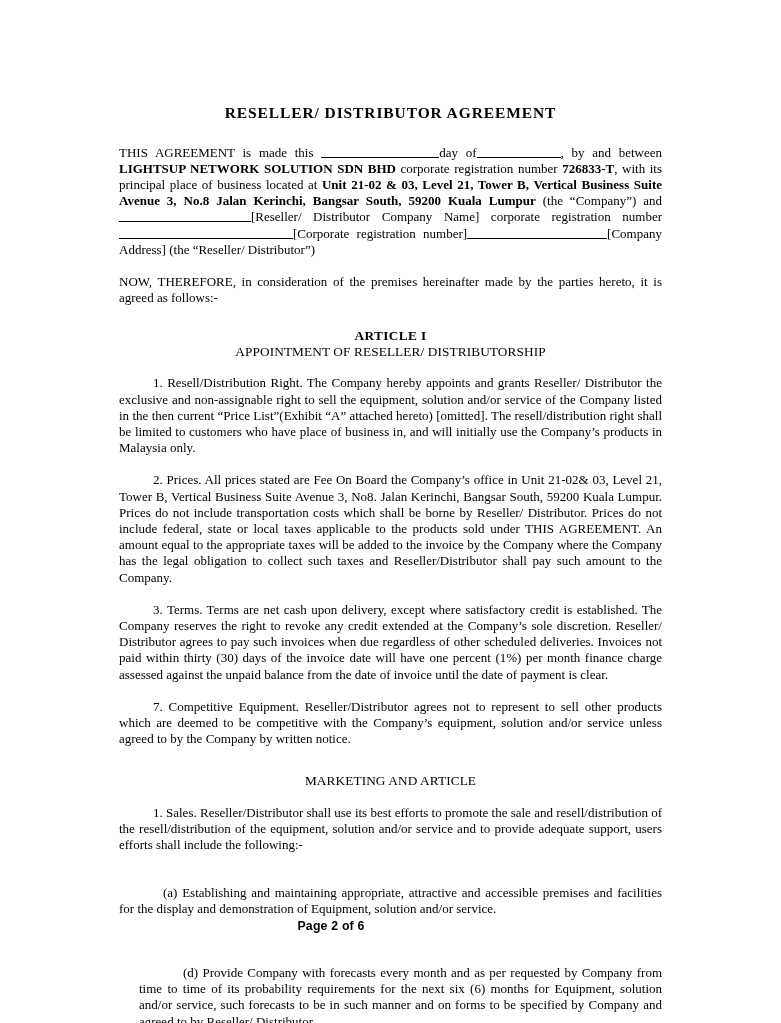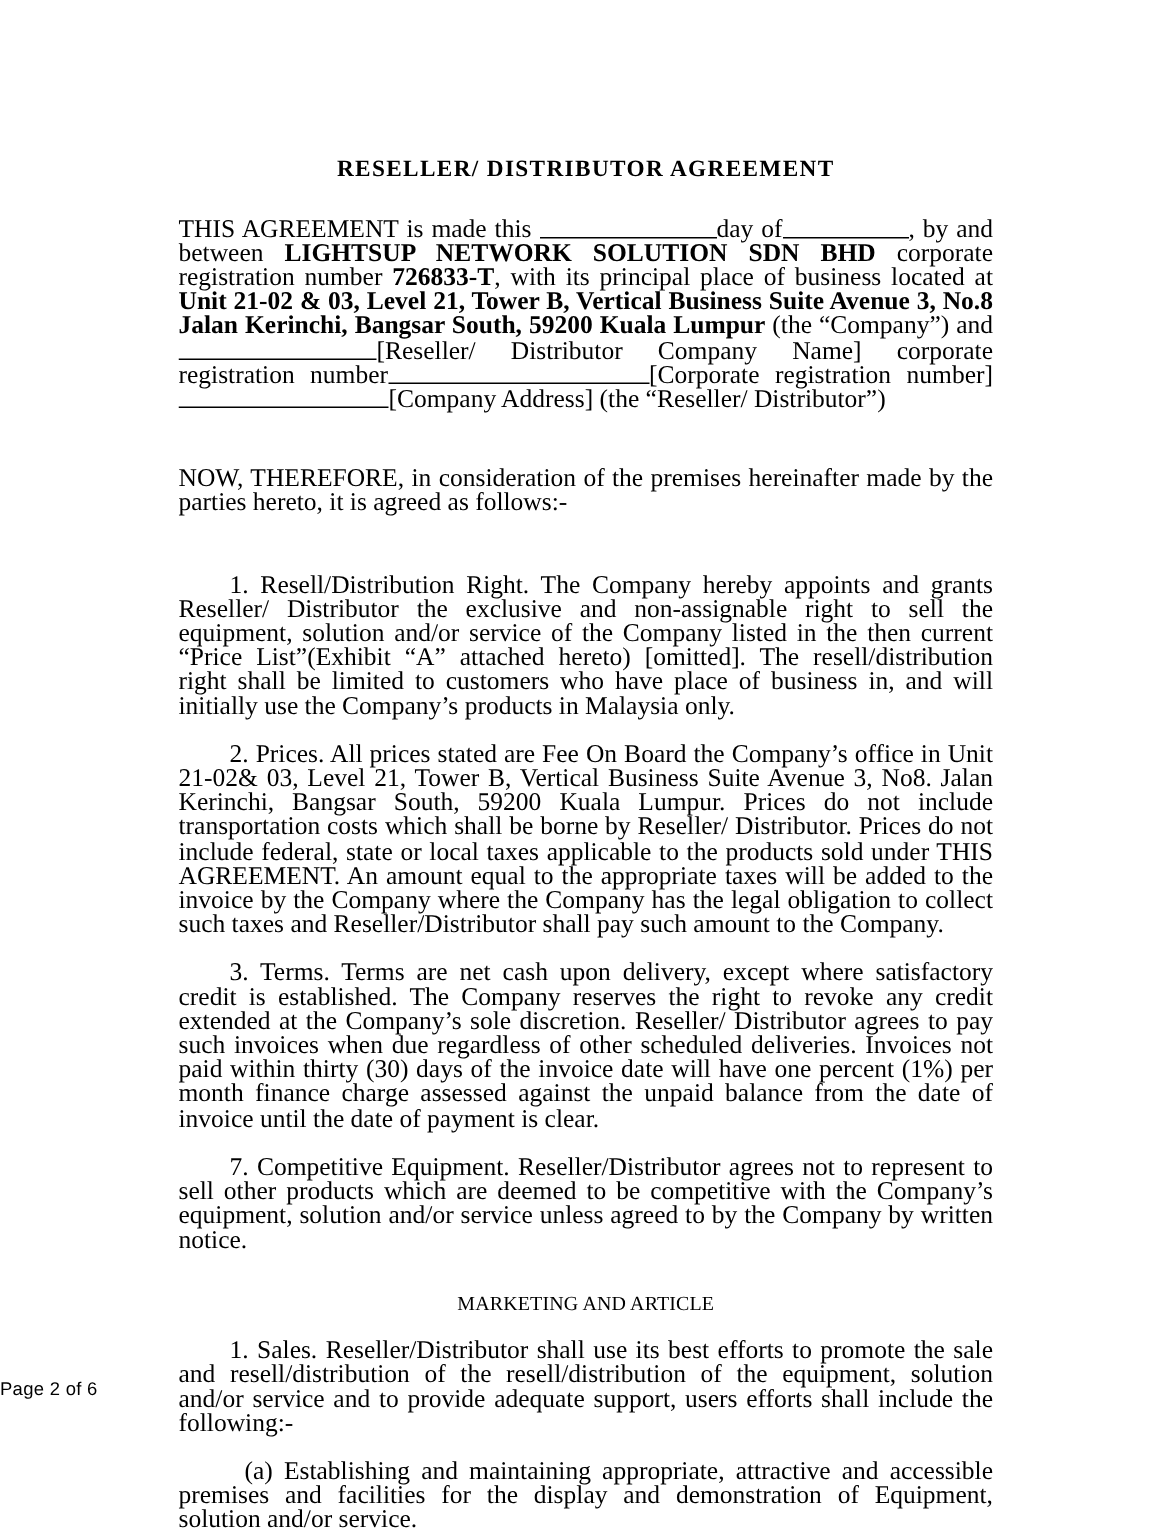--- a/index.html
+++ b/index.html
@@ -34,36 +34,36 @@
     padding-top: 88px;
     text-align: center;
     font-size: 15.5px;
     font-weight: bold;
     letter-spacing: 0.9px;
     line-height: 1.2;
     white-space: nowrap;
   }
   p {
     margin: 0;
-    font-size: 17px;
+    font-size: 13px;
     line-height: 16.2px;
     text-align: justify;
     text-justify: inter-word;
     overflow: visible;
     white-space: normal;
   }
   .para {
     text-indent: 34px;
   }
   .para-noindent {
     text-indent: 0;
-    margin-top: 21px;
   }
   .sub-para {
     text-indent: 44px;
+    margin-top: 15px;
   }
   .sub-para-d {
     text-indent: 44px;
     padding-left: 20px;
     padding-right: 0px;
   }
   .gap-md { height: 16px; }
   .gap-lg { height: 22px; }
   .gap-xl { height: 26px; }
 
@@ -93,24 +93,24 @@
   .blank-month { width: 84px; }
   .blank-resname { width: 132px; }
   .blank-regno { width: 174px; }
   .blank-addr { width: 140px; }
 
   .footer {
     position: absolute;
     left: 0;
     top: 919px;
     width: 662px;
-    text-align: left;
+    text-align: center;
     font-size: 12.3px;
     font-family: "Liberation Sans", "DejaVu Sans", sans-serif;
-    font-weight: normal;
+    font-weight: bold;
     letter-spacing: 0.2px;
   }
 </style>
 </head>
 <body>
 
 <div class="page">
   <div class="content">
 
     <div class="doc-title">RESELLER/ DISTRIBUTOR AGREEMENT</div>
@@ -118,20 +118,24 @@
     <div class="gap-lg"></div>
 
     <p><span>THIS AGREEMENT is made this</span> <span class="blank blank-date"></span><span>day of</span><span class="blank blank-month"></span><span>, by and between</span> <b>LIGHTSUP NETWORK SOLUTION SDN BHD</b> <span>corporate registration number</span> <b>726833-T</b><span>, with its principal place of business located at</span> <b>Unit 21-02 &amp; 03, Level 21, Tower B, Vertical Business Suite Avenue 3, No.8 Jalan Kerinchi, Bangsar South, 59200 Kuala Lumpur</b> <span>(the “Company”) and</span><span class="blank blank-resname"></span><span>[Reseller/ Distributor Company Name]</span> <span>corporate registration number</span><span class="blank blank-regno"></span><span>[Corporate registration number]</span><span class="blank blank-addr"></span><span>[Company Address]</span> <span>(the “Reseller/ Distributor”)</span></p>
 
     <div class="gap-md"></div>
 
     <p class="para-noindent">NOW, THEREFORE, in consideration of the premises hereinafter made by the parties hereto, it is agreed as follows:-</p>
 
     <div class="gap-lg"></div>
 
+    <div class="article-head">
+      <div class="num">ARTICLE I</div>
+      <div class="sub">APPOINTMENT OF RESELLER/ DISTRIBUTORSHIP</div>
+    </div>
 
     <div class="gap-md"></div>
 
     <p class="para"><span>1. Resell/Distribution Right.</span><span> The Company hereby appoints and grants Reseller/ Distributor the exclusive and non-assignable right to sell the equipment, solution and/or service of the Company listed in the then current “Price List”(Exhibit “A” attached hereto) [omitted]. The resell/distribution right shall be limited to customers who have place of business in, and will initially use the Company’s products in Malaysia only.</span></p>
 
     <div class="gap-md"></div>
 
     <p class="para"><span>2. Prices.</span><span> All prices stated are Fee On Board the Company’s office in Unit 21-02&amp; 03, Level 21, Tower B, Vertical Business Suite Avenue 3, No8. Jalan Kerinchi, Bangsar South, 59200 Kuala Lumpur. Prices do not include transportation costs which shall be borne by Reseller/ Distributor. Prices do not include federal, state or local taxes applicable to the products sold under THIS AGREEMENT. An amount equal to the appropriate taxes will be added to the invoice by the Company where the Company has the legal obligation to collect such taxes and Reseller/Distributor shall pay such amount to the Company.</span></p>
 
     <div class="gap-md"></div>

